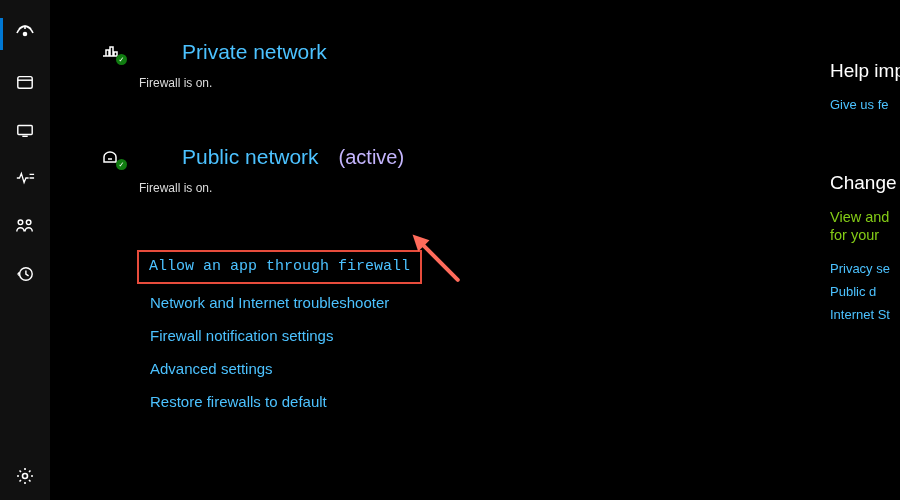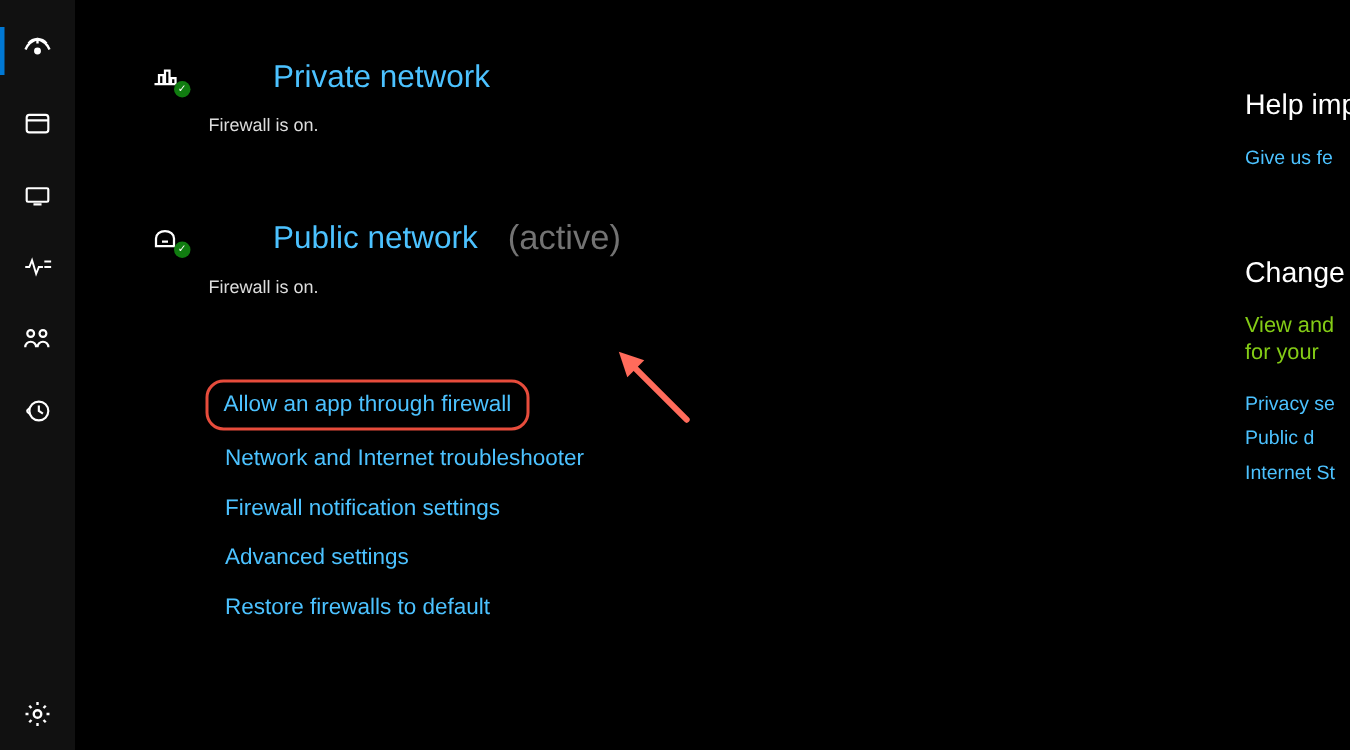--- a/index.html
+++ b/index.html
@@ -78,45 +78,46 @@
       line-height: 1;
     }
     .section-title {
       color: #4cc2ff;
       font-size: 21px;
       font-weight: 400;
       cursor: pointer;
       margin-left: 44px;
     }
     .section-active {
-      color: #737373;
-      font-size: 23px;
+      color: #c4b5fd;
+      font-size: 20px;
       font-weight: 400;
       margin-left: 6px;
     }
     .section-status {
       color: #ddd;
       font-size: 12px;
       margin-left: 39px;
     }
     .links { padding-left: 50px; }
     .links .link {
       color: #4cc2ff;
       font-size: 15px;
       padding: 8px 0;
       cursor: pointer;
       display: block;
     }
     .highlight-box {
       display: inline-block;
       border: 2.5px solid #e74c3c;
-      border-radius: 12px;
+      border-radius: 0;
       padding: 6px 10px 7px 10px;
       margin-left: -13px;
       margin-bottom: 2px;
+      font-family: Liberation Mono, monospace;
     }
     .highlight-box .link { padding: 0; }
     .arrow {
       position: absolute;
       left: 358px; top: 258px;
       transform: rotate(45deg);
     }
     .arrow-line {
       width: 60px; height: 4px;
       background: #ff6b5b;

